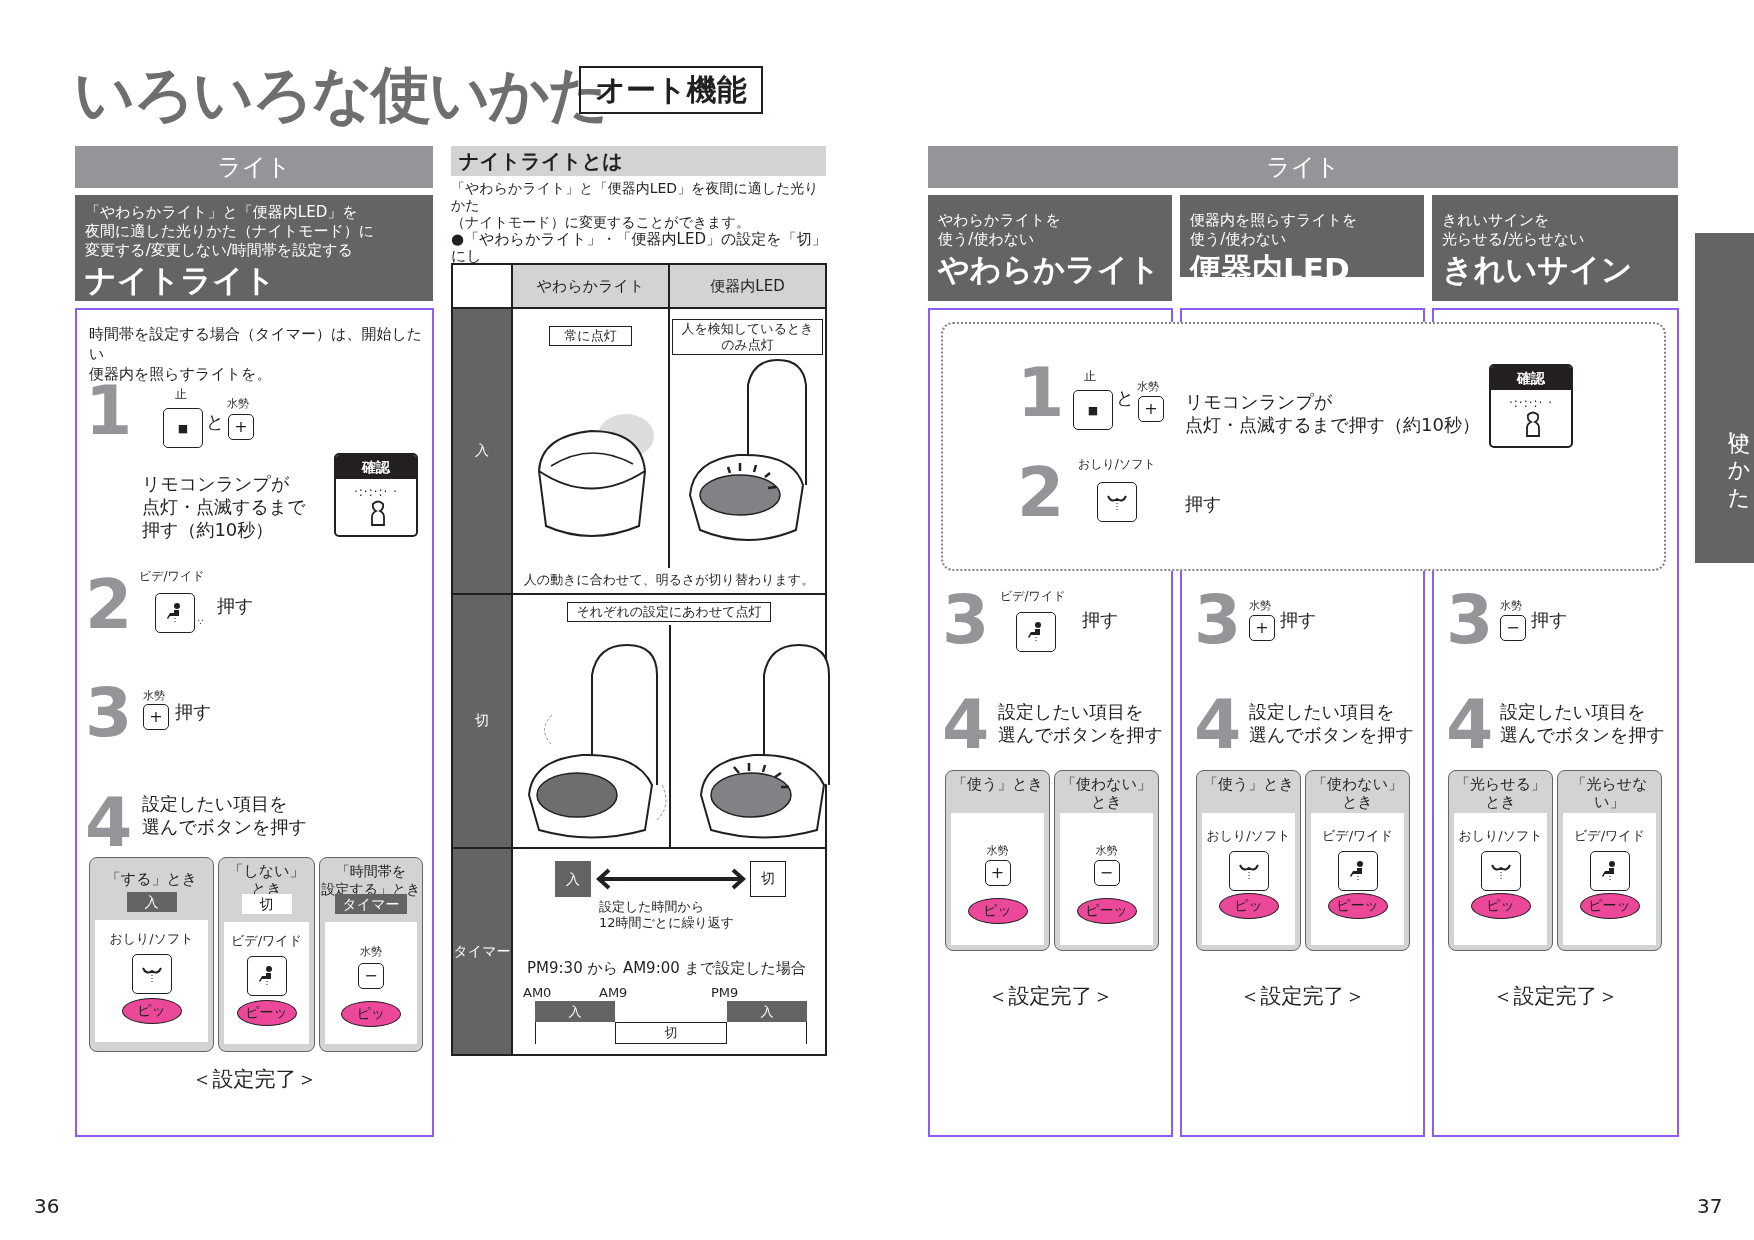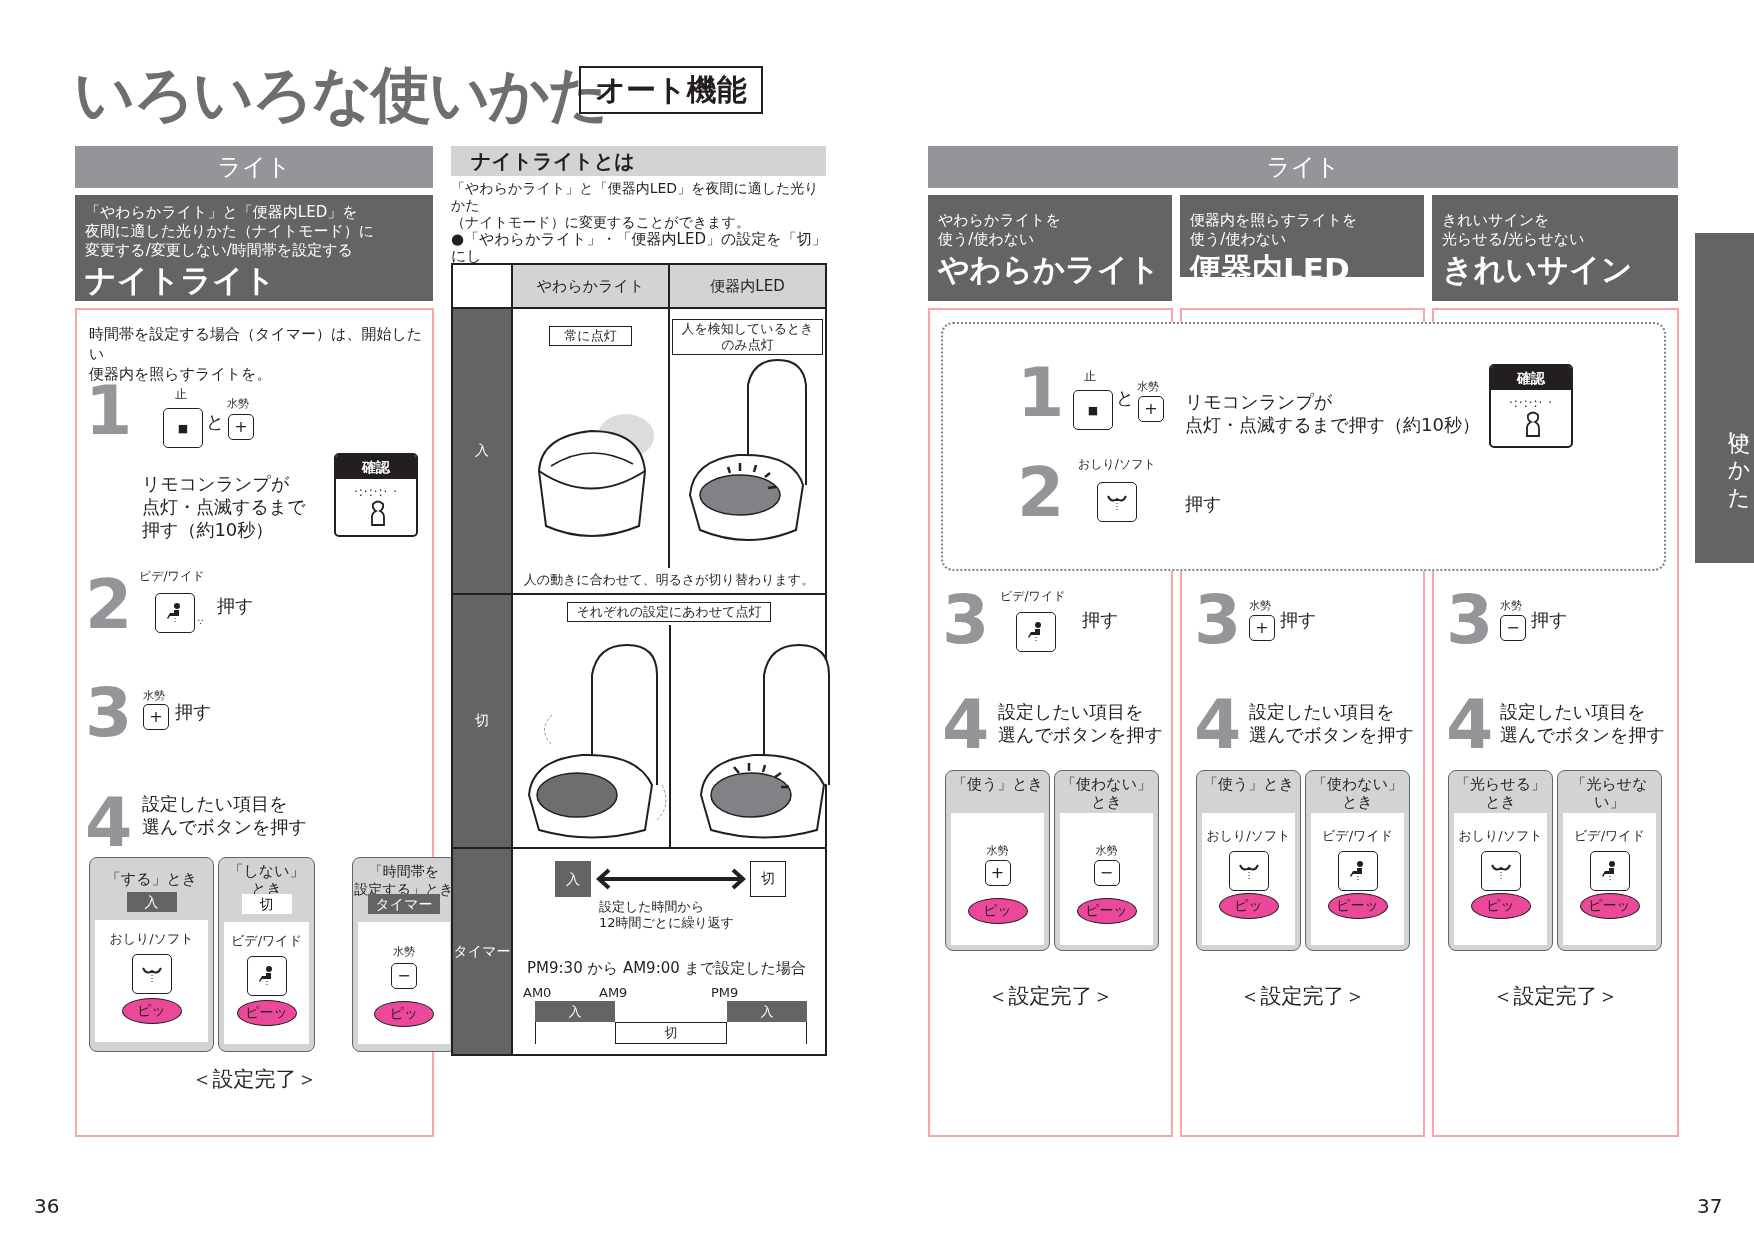--- a/index.html
+++ b/index.html
@@ -9,21 +9,21 @@
 
   
   .page-title { left: 74px; top: 58px; font-size: 60px; font-weight: bold; color: #6d6e70; letter-spacing: -2px; line-height: 72px; }
   .title-badge { left: 579px; top: 66px; width: 184px; height: 48px; border: 2px solid #231f20; font-size: 30px; line-height: 44px; text-align: center; font-weight: bold; }
 
   
   .band-light { background: #939598; color: #fff; text-align: center; font-size: 24px; line-height: 42px; }
   .band-dark { background: #636466; color: #fff; padding: 8px 10px; }
   .band-dark .sub { font-size: 15px; line-height: 19px; }
   .band-dark .big { font-size: 31px; font-weight: bold; line-height: 38px; margin-top: 1px; }
-  .section-box { border: 2px solid #fca5a5; background: #fff; }
+  .section-box { border: 2px solid #8b5cf6; background: #fff; }
 
   .step-num { font-size: 68px; font-weight: bold; color: #939598; line-height: 70px; }
   .small { font-size: 12px; color: #231f20; }
   .txt { font-size: 18px; line-height: 23px; }
   .txt-m { font-size: 16px; line-height: 21px; }
 
   .btn-sq { border: 1.5px solid #231f20; border-radius: 5px; background: #fff; display: flex; align-items: center; justify-content: center; }
   .btn-sm { width: 26px; height: 26px; font-size: 16px; line-height: 1; }
   .btn-lg { width: 40px; height: 40px; }
 
@@ -35,21 +35,21 @@
   .option-card .hd { text-align: center; font-size: 15px; line-height: 18px; padding-top: 4px; height: 42px; }
   .option-card .body { background: #fff; margin: 0 5px 5px 5px; position: relative; }
   .tag { display: inline-block; font-size: 14px; line-height: 20px; padding: 0 18px; }
   .tag-dark { background: #636466; color: #fff; }
   .tag-white { background: #fff; color: #231f20; }
   .beep { border: 1.5px solid #231f20; border-radius: 50%; width: 60px; height: 26px; text-align: center; font-size: 14px; line-height: 23px; background: #ec4899; margin: 0 auto; }
 
   .done { text-align: center; font-size: 21px; }
 
   
-  .mid-head { left: 451px; top: 146px; width: 375px; height: 30px; background: #d1d3d4; font-weight: bold; font-size: 20px; line-height: 30px; padding-left: 20px; }
+  .mid-head { left: 451px; top: 146px; width: 375px; height: 30px; background: #d1d3d4; font-weight: bold; font-size: 20px; line-height: 30px; padding-left: 8px; }
   .mid-desc { left: 451px; top: 180px; width: 380px; font-size: 14px; line-height: 17px; }
   table.night { border-collapse: collapse; position: absolute; left: 451px; top: 263px; width: 376px; }
   table.night td, table.night th { border: 2px solid #231f20; vertical-align: top; }
   table.night th { background: #d1d3d4; font-weight: normal; font-size: 15px; height: 44px; vertical-align: middle; }
   .rowlab { background: #636466; color: #fff; width: 60px; text-align: center; vertical-align: middle !important; font-size: 14px; }
   .boxed { display: inline-block; border: 1.5px solid #231f20; font-size: 13px; line-height: 16px; padding: 1px 8px; background: #fff; text-align: center; }
 
   .page-num { font-size: 20px; color: #231f20; }
   .side-tab { left: 1695px; top: 233px; width: 59px; height: 330px; background: #636466; color: #fff; font-size: 22px; writing-mode: vertical-rl; text-align: center; padding-top: 120px; letter-spacing: 2px; }
 
@@ -151,21 +151,21 @@
       <div class="btn-sq btn-lg" style="margin:6px auto 0;">
         <svg width="24" height="24">
             <circle cx="14" cy="5" r="3" fill="#231f20"></circle>
             <path d="M11 9 L16 9 L16 15 L7 15 L5 18 L4 17 L7 12 L11 12 Z" fill="#231f20"></path>
             <path d="M12 17 L12 23" stroke="#231f20" stroke-dasharray="1 2"></path>
           </svg>
       </div>
       <div class="beep" style="margin-top:4px;">ピーッ</div>
     </div>
   </div>
-  <div class="abs option-card" style="left:242px;top:547px;width:104px;height:195px;margin-left:33px;">
+  <div class="abs option-card" style="left:242px;top:547px;width:104px;height:195px;">
     <div class="hd" style="height:36px;font-size:14px;">
       <div>「時間帯を</div>
       <div>設定する」とき</div>
     </div>
     <div style="text-align:center;"><span class="tag tag-dark" style="padding:0 8px;">タイマー</span></div>
     <div class="body" style="height:122px;margin-top:8px;">
       <div style="text-align:center;font-size:11px;padding-top:22px;">水勢</div>
       <div class="btn-sq btn-sm" style="margin:4px auto 0;">
           <span>−</span>
         </div>

